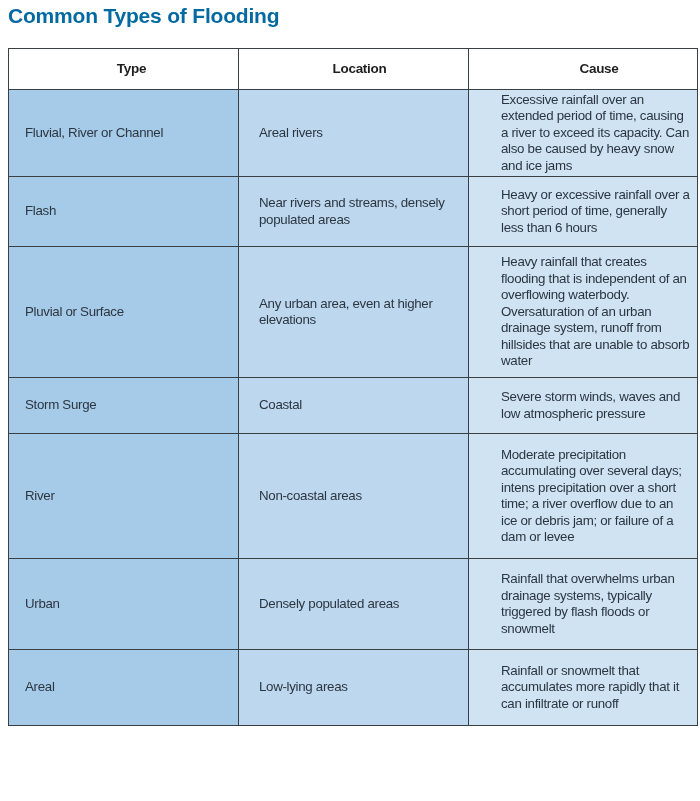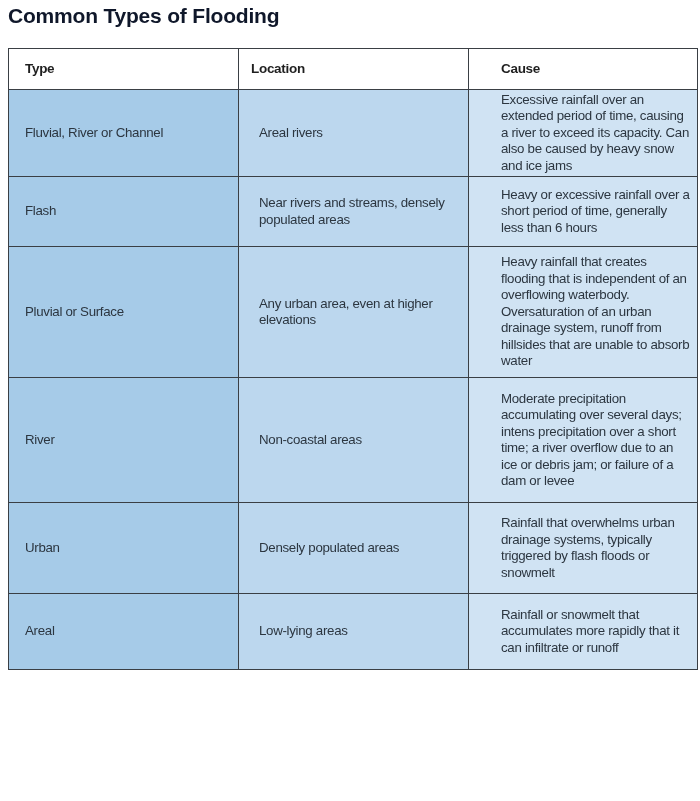--- a/index.html
+++ b/index.html
@@ -2,33 +2,34 @@
 <html><head>
 <meta charset="utf-8">
 <style>
   html, body { margin:0; padding:0; }
   body {
     width:700px; height:801px; background:#ffffff; position:relative; overflow:hidden;
     font-family:"Liberation Sans", sans-serif; color:#2c3640;
   }
   .title {
     position:absolute; left:8px; top:4px; font-size:21px; font-weight:bold;
-    color:#0f172a; letter-spacing:-0.2px;
+    color:#0369a1; letter-spacing:-0.2px;
   }
   table {
     position:absolute; left:8px; top:48px; width:689px; border-collapse:collapse;
     table-layout:fixed;
   }
   td, th {
     border:1.5px solid #3a3f44; vertical-align:middle; text-align:left;
     font-size:13.3px; line-height:16.5px; font-weight:normal; letter-spacing:-0.3px;
   }
   th {
     background:#ffffff; font-weight:bold; color:#1f1f1f; height:40px; padding:0 0 0 16px;
     font-size:13.5px;
+    text-align:center;
   }
   th.c3, td.c3 { padding-left:32px; }
   td.c1 { background:#a6cbe8; padding-left:16px; }
   td.c2 { background:#bcd7ee; padding-left:20px; }
   td.c3 { background:#d0e3f3; padding-right:6px; }
   col.w1 { width:230px; }
   col.w2 { width:230px; }
   col.w3 { width:229px; }
 </style>
 </head>
@@ -58,20 +59,25 @@
       <tr style="height: 70px;">
         <td class="c1">Flash</td>
         <td class="c2">Near rivers and streams, densely populated areas</td>
         <td class="c3">Heavy or excessive rainfall over a short period of time, generally less than 6 hours</td>
       </tr>
       <tr style="height: 131px;">
         <td class="c1">Pluvial or Surface</td>
         <td class="c2">Any urban area, even at higher elevations</td>
         <td class="c3">Heavy rainfall that creates flooding that is independent of an overflowing waterbody. Oversaturation of an urban drainage system, runoff from hillsides that are unable to absorb water</td>
       </tr>
+      <tr style="height: 56px;">
+        <td class="c1">Storm Surge</td>
+        <td class="c2">Coastal</td>
+        <td class="c3">Severe storm winds, waves and low atmospheric pressure</td>
+      </tr>
       <tr style="height: 125px;">
         <td class="c1">River</td>
         <td class="c2">Non-coastal areas</td>
         <td class="c3">Moderate precipitation accumulating over several days; intens precipitation over a short time; a river overflow due to an ice or debris jam; or failure of a dam or levee</td>
       </tr>
       <tr style="height: 91px;">
         <td class="c1">Urban</td>
         <td class="c2">Densely populated areas</td>
         <td class="c3">Rainfall that overwhelms urban drainage systems, typically triggered by flash floods or snowmelt</td>
       </tr>

